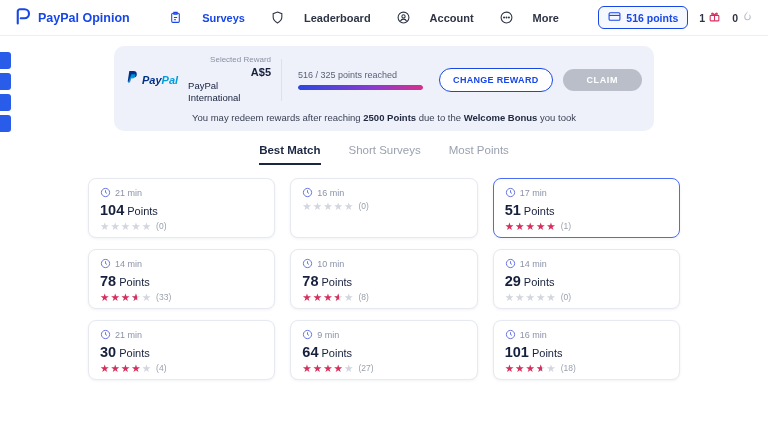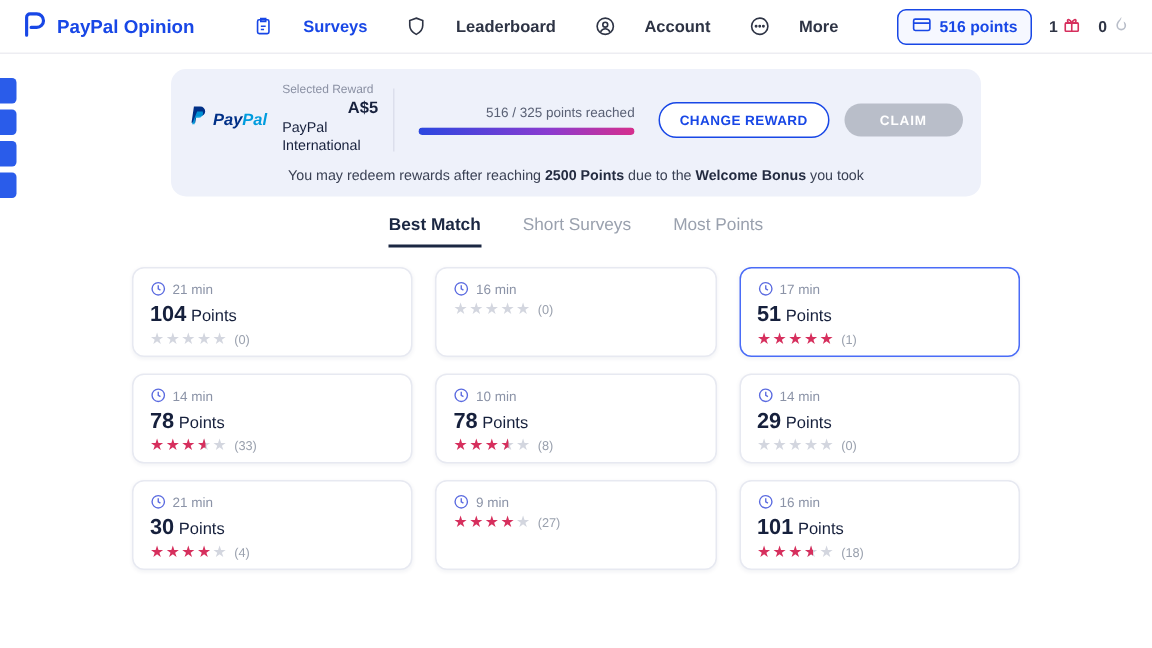--- a/index.html
+++ b/index.html
@@ -35,26 +35,26 @@
     background:#2a5cea; border-radius:0 3px 3px 0; cursor:pointer; }
   
   .banner { width:540px; margin:10px auto 0; background:#eef1fa;
     border-radius:10px; padding:9px 12px 8px; }
   .banner-row { display:flex; align-items:center; gap:10px; }
   .paypal { display:flex; align-items:center; gap:3px; white-space:nowrap; }
   .paypal svg { width:13px; height:15px; }
   .pp-word { font-size:11px; font-weight:bold; font-style:italic; }
   .pp-word .d { color:#003087; } .pp-word .l { color:#009cde; }
   .reward-info { line-height:1.3; min-width:64px; }
-  .reward-label { color:#8a90a3; font-size:8px; }
+  .reward-label { color:#8a90a3; font-size:8px;margin-left:22px; }
   .reward-amount { font-weight:bold; font-size:11px; color:#16203c;text-align:right; }
   .reward-name { font-size:9.5px; color:#16203c; }
   .v-divider { width:1px; height:42px; background:#dcdfec; }
   .progress-block { flex:1; padding:0 6px; }
-  .progress-text { font-size:9px; color:#5a6175; margin-bottom:5px;text-align:right; }
+  .progress-text { font-size:9px; color:#5a6175; margin-bottom:5px; }
   .progress-track { height:5px; background:#d9ddeb; border-radius:3px; overflow:hidden; }
   .progress-fill { height:100%; border-radius:3px;
     background:linear-gradient(90deg,#2b47e0 0%, #8a3bd0 60%, #d62f8d 100%); }
   .btn-outline { border:1.3px solid #1847e6; color:#1847e6; background:#fff;
     border-radius:14px; padding:6px 13px; font-size:9px; font-weight:bold;
     letter-spacing:.3px; font-family:inherit; cursor:pointer; white-space:nowrap; }
   .btn-gray { border:none; background:#b9bec9; color:#fff; border-radius:14px;
     padding:6px 24px; font-size:9px; font-weight:bold; letter-spacing:.6px;
     font-family:inherit; cursor:pointer; }
   .banner-note { text-align:center; font-size:9.5px; color:#3a4154; margin-top:8px; }
@@ -351,20 +351,21 @@
     <div class="card">
       <div class="card-time">
         <span>
           <svg viewBox="0 0 24 24" fill="none" stroke="#5b6be0" stroke-width="2">
             <circle cx="12" cy="12" r="9"></circle>
             <path d="M12 7v5l3.2 2"></path>
           </svg>
         </span>
         <span>9 min</span>
       </div>
+      <div class="card-points"><span class="points-num">64</span> <span>Points</span></div>
       <div class="card-stars">
         <span class="star full">★</span>
         <span class="star full">★</span>
         <span class="star full">★</span>
         <span class="star full">★</span>
         <span class="star">★</span>
         <span class="rating-count">(27)</span>
       </div>
     </div>
     <div class="card">

